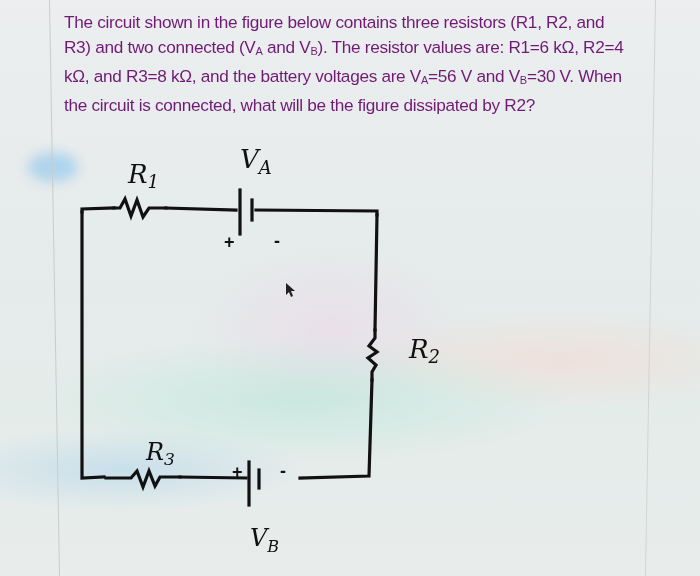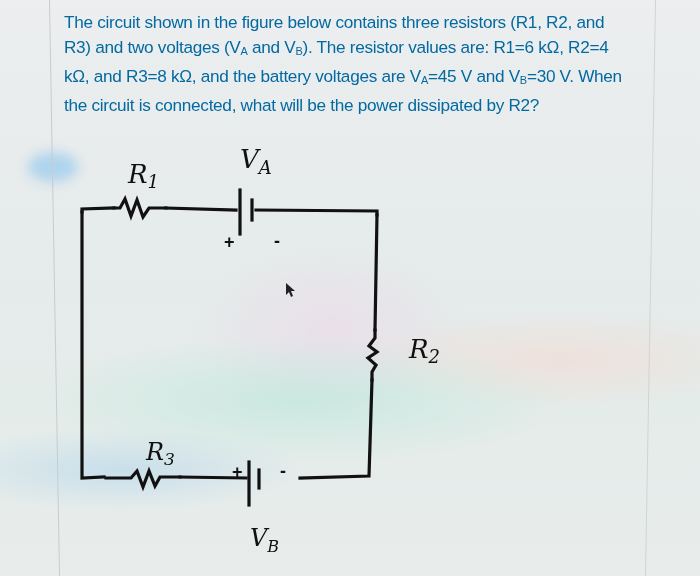--- a/index.html
+++ b/index.html
@@ -14,42 +14,42 @@
       radial-gradient(ellipse 380px 90px at 300px 400px, rgba(180,230,215,0.55), rgba(0,0,0,0) 70%),
       radial-gradient(ellipse 300px 70px at 560px 360px, rgba(250,210,200,0.45), rgba(0,0,0,0) 70%),
       radial-gradient(ellipse 260px 60px at 120px 470px, rgba(170,210,235,0.5), rgba(0,0,0,0) 70%),
       radial-gradient(ellipse 200px 120px at 330px 330px, rgba(240,200,230,0.35), rgba(0,0,0,0) 70%),
       linear-gradient(180deg, #eceeef 0%, #e6ebeb 40%, #e4ecea 70%, #e8eceb 100%);
   }
   .page-edge-left { position: absolute; left: 54px; top: 0; width: 1px; height: 576px; background: #c8cccc; transform: rotate(-1deg); }
   .page-edge-right { position: absolute; left: 650px; top: 0; width: 1px; height: 576px; background: #d0d4d4; transform: rotate(1deg); }
   .question {
     position: absolute; left: 64px; top: 10px; width: 580px;
-    font-size: 17.2px; line-height: 25px; color: #0369a1; letter-spacing: -0.3px;
+    font-size: 17.2px; line-height: 25px; color: #701a75; letter-spacing: -0.3px;
   }
   .question sub { font-size: 11px; vertical-align: -2px; }
   svg.circuit { position: absolute; left: 0; top: 0; }
   .lbl { font-family: "DejaVu Serif", "Liberation Serif", serif; font-style: italic; fill: #111; }
   .sub { font-family: "DejaVu Serif", "Liberation Serif", serif; fill: #111; }
   .sign { font-family: "Liberation Sans", sans-serif; fill: #111; font-weight: bold; }
   .blob { position: absolute; left: 28px; top: 152px; width: 50px; height: 30px; border-radius: 50%; background: rgba(120,190,240,0.5); filter: blur(6px); }
 </style>
 </head>
 <body>
 
 <div class="bg"></div>
 <div class="blob"></div>
 <div class="page-edge-left"></div>
 <div class="page-edge-right"></div>
 
 <div class="question">
   <div>The circuit shown in the figure below contains three resistors (R1, R2, and</div>
-  <div><span>R3) and two voltages (V</span><sub>A</sub><span> and V</span><sub>B</sub><span>). The resistor values are: R1=6 kΩ, R2=4</span></div>
-  <div><span>kΩ, and R3=8 kΩ, and the battery voltages are V</span><sub>A</sub><span>=45 V and V</span><sub>B</sub><span>=30 V. When</span></div>
-  <div>the circuit is connected, what will be the power dissipated by R2?</div>
+  <div><span>R3) and two connected (V</span><sub>A</sub><span> and V</span><sub>B</sub><span>). The resistor values are: R1=6 kΩ, R2=4</span></div>
+  <div><span>kΩ, and R3=8 kΩ, and the battery voltages are V</span><sub>A</sub><span>=56 V and V</span><sub>B</sub><span>=30 V. When</span></div>
+  <div>the circuit is connected, what will be the figure dissipated by R2?</div>
 </div>
 
 <svg class="circuit" width="700" height="576" viewBox="0 0 700 576">
   <g stroke="#111" stroke-width="3.2" fill="none" stroke-linejoin="miter" stroke-linecap="square">
 
     <polyline points="82,212 82,209 114,208"></polyline>
     <polyline points="114,208 120,208 125,199 131,216 137,200 143,217 149,208 166,208"></polyline>
     <polyline points="166,208 236,210"></polyline>
     <line x1="240" y1="190" x2="240" y2="234"></line>
     <line x1="252" y1="200" x2="252" y2="220"></line>

